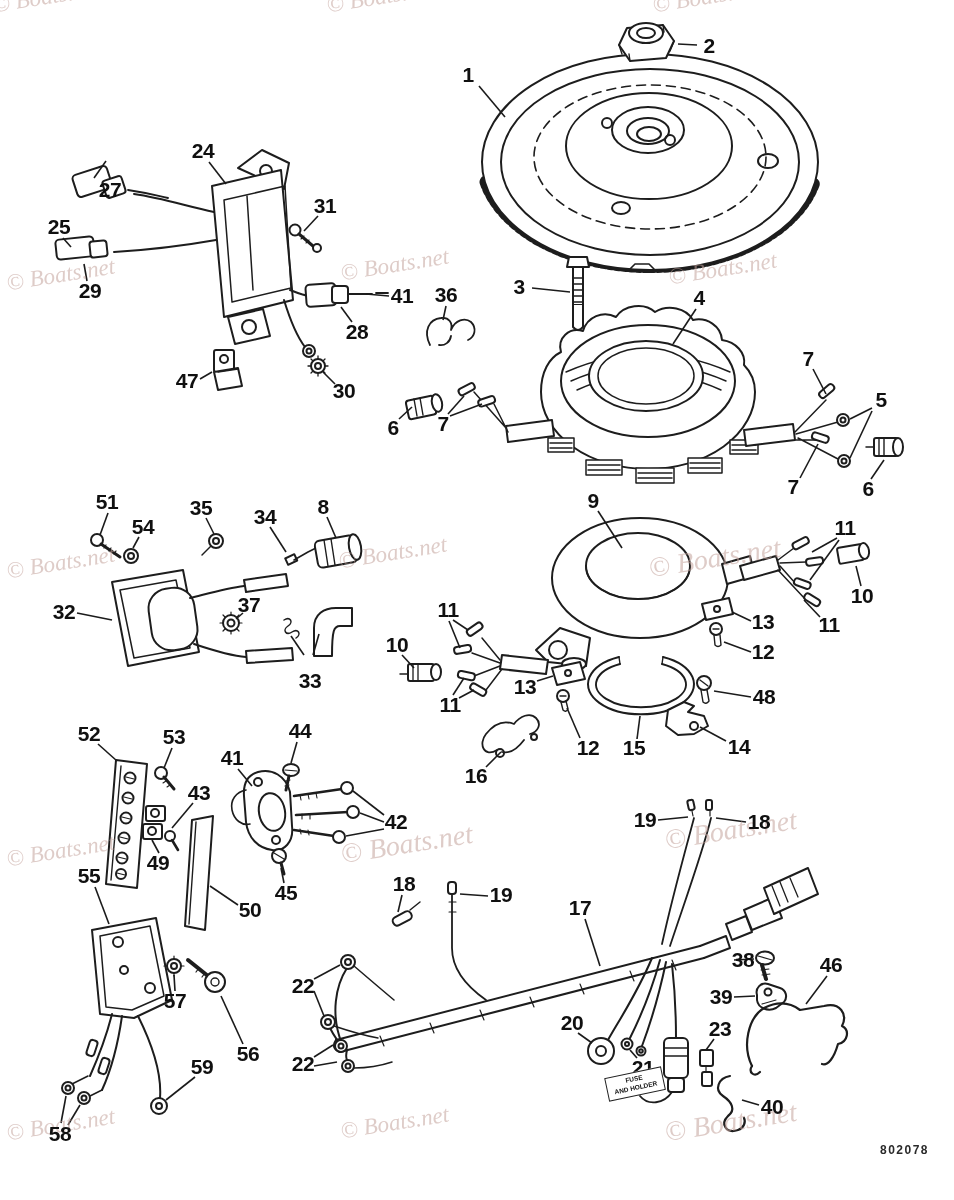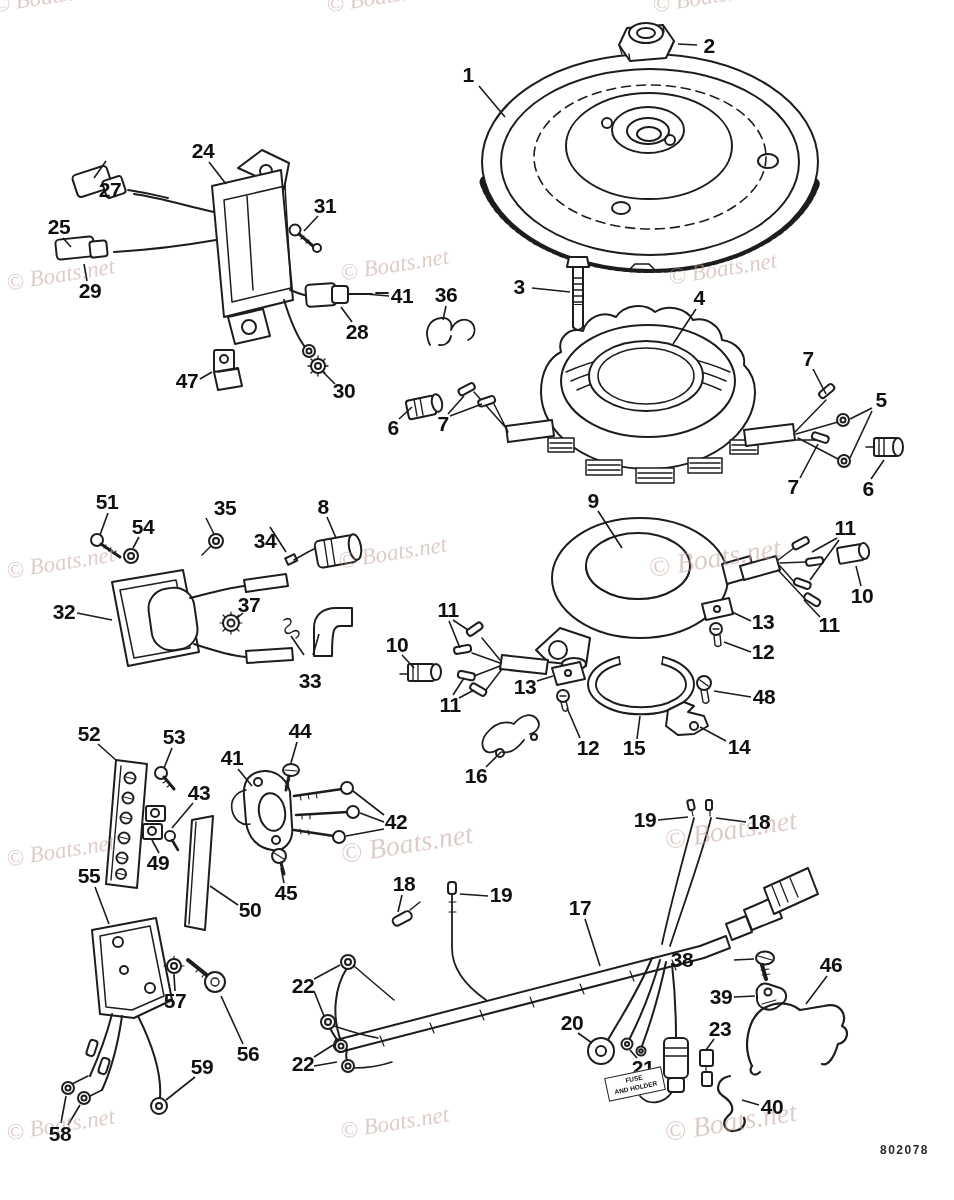--- a/index.html
+++ b/index.html
@@ -565,25 +565,25 @@
       <div class="plabel" style="left: 203px; top: 151px;">24</div>
       <div class="plabel" style="left: 59px; top: 227px;">25</div>
       <div class="plabel" style="left: 402px; top: 296px;">41</div>
       <div class="plabel" style="left: 110px; top: 150px; margin-top: 40px;">27</div>
       <div class="plabel" style="left: 357px; top: 332px;">28</div>
       <div class="plabel" style="left: 90px; top: 291px;">29</div>
       <div class="plabel" style="left: 344px; top: 391px;">30</div>
       <div class="plabel" style="left: 325px; top: 206px;">31</div>
       <div class="plabel" style="left: 64px; top: 612px;">32</div>
       <div class="plabel" style="left: 310px; top: 681px; text-align: right;">33</div>
-      <div class="plabel" style="left: 265px; top: 517px; margin-top: 24px;">34</div>
-      <div class="plabel" style="left: 201px; top: 508px; margin-left: 24px;">35</div>
+      <div class="plabel" style="left: 265px; top: 517px;">34</div>
+      <div class="plabel" style="left: 201px; top: 508px;">35</div>
       <div class="plabel" style="left: 446px; top: 295px;">36</div>
       <div class="plabel" style="left: 249px; top: 605px;">37</div>
-      <div class="plabel" style="left: 682px; top: 960px;">38</div>
+      <div class="plabel" style="left: 743px; top: 960px;">38</div>
       <div class="plabel" style="left: 721px; top: 997px;">39</div>
       <div class="plabel" style="left: 772px; top: 1107px;">40</div>
       <div class="plabel" style="left: 232px; top: 758px;">41</div>
       <div class="plabel" style="left: 396px; top: 822px;">42</div>
       <div class="plabel" style="left: 199px; top: 793px;">43</div>
       <div class="plabel" style="left: 300px; top: 731px;">44</div>
       <div class="plabel" style="left: 286px; top: 893px;">45</div>
       <div class="plabel" style="left: 831px; top: 965px;">46</div>
       <div class="plabel" style="left: 187px; top: 381px;">47</div>
       <div class="plabel" style="left: 158px; top: 863px;">49</div>

